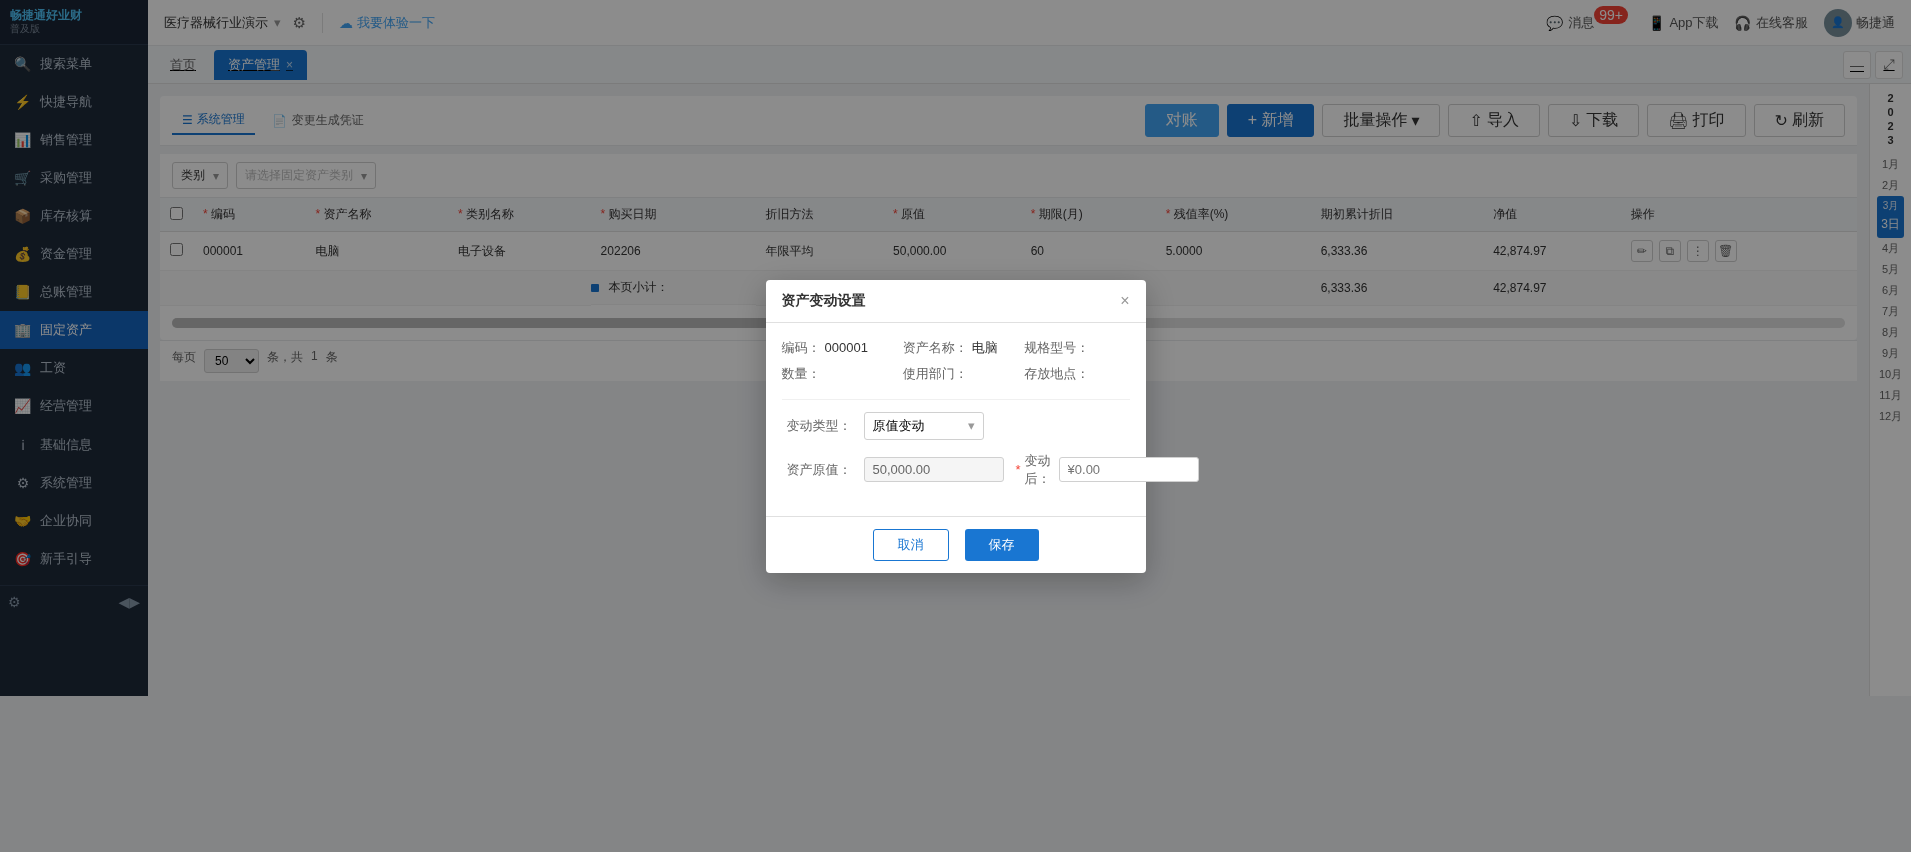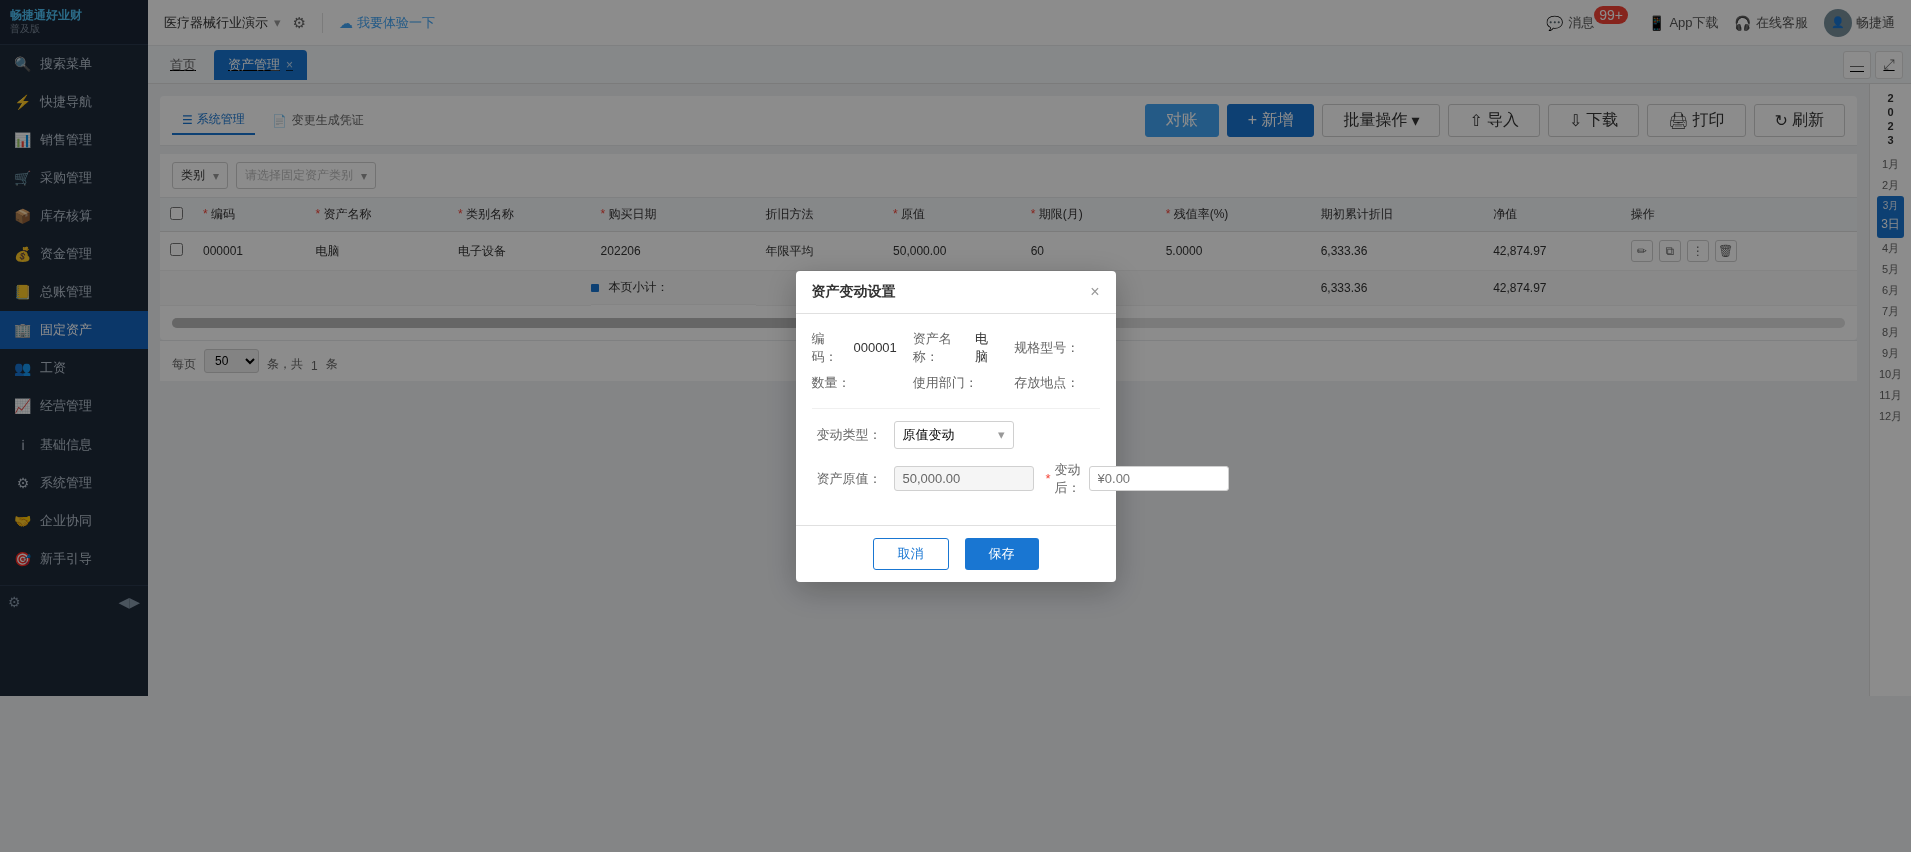--- a/index.html
+++ b/index.html
@@ -65,35 +65,35 @@
     table { width: 100%; border-collapse: collapse; font-size: 12px; }
     th { background: #f5f7fa; padding: 8px 10px; text-align: left; border-bottom: 1px solid #e0e0e0; font-weight: 500; color: #333; white-space: nowrap; }
     td { padding: 8px 10px; border-bottom: 1px solid #f0f0f0; color: #333; white-space: nowrap; }
     .required-star { color: #f44336; }
     .subtotal-row td { background: #f9f9f9; font-weight: 500; }
     .checkbox-col { width: 30px; text-align: center; }
     .action-col { display: flex; gap: 6px; }
     .action-btn { width: 22px; height: 22px; border: 1px solid #d0d0d0; border-radius: 3px; display: flex; align-items: center; justify-content: center; cursor: pointer; font-size: 12px; color: #666; }
     
     
-    .table-footer { background: #fff; padding: 8px 12px; display: flex; align-items: flex-end; gap: 8px; border-top: 1px solid #e8eaec; font-size: 12px; color: #666; }
+    .table-footer { background: #fff; padding: 8px 12px; display: flex; align-items: flex-start; gap: 8px; border-top: 1px solid #e8eaec; font-size: 12px; color: #666; }
     .page-select { padding: 3px 6px; border: 1px solid #d0d0d0; border-radius: 3px; font-size: 12px; }
     
     
     .right-sidebar { width: 42px; background: #fff; border-left: 1px solid #e0e0e0; display: flex; flex-direction: column; align-items: center; padding: 4px 0; font-size: 11px; color: #666; gap: 2px; overflow: hidden; }
     .cal-month { padding: 3px 2px; text-align: center; cursor: pointer; width: 100%; }
     .cal-month.current { background: #1976d2; color: #fff; border-radius: 3px; }
     .cal-today { background: #1976d2; color: #fff; border-radius: 50%; width: 22px; height: 22px; display: flex; align-items: center; justify-content: center; font-size: 12px; margin: 0 auto; }
     .cal-year { font-weight: bold; color: #333; font-size: 11px; }
     
     
     .overlay { position: fixed; top: 0; left: 0; width: 100%; height: 100%; background: rgba(0,0,0,0.45); z-index: 100; display: flex; align-items: center; justify-content: center; }
     
     
-    .dialog { background: #fff; border-radius: 4px; width: 320px; box-shadow: 0 8px 32px rgba(0,0,0,0.25); }
+    .dialog { background: #fff; border-radius: 4px; width: 380px; box-shadow: 0 8px 32px rgba(0,0,0,0.25); }
     .dialog-header { padding: 12px 16px; border-bottom: 1px solid #e0e0e0; display: flex; align-items: center; justify-content: space-between; }
     .dialog-title { font-size: 14px; font-weight: 600; color: #333; }
     .dialog-close { cursor: pointer; color: #999; font-size: 16px; }
     .dialog-body { padding: 16px; }
     .dialog-info-grid { display: grid; grid-template-columns: 1fr 1fr 1fr; gap: 8px 16px; margin-bottom: 16px; font-size: 13px; }
     .dialog-info-item { display: flex; align-items: center; gap: 4px; }
     .dialog-info-label { color: #666; }
     .dialog-info-value { color: #333; }
     .dialog-divider { height: 1px; background: #f0f0f0; margin: 12px 0; }
     .dialog-field-row { display: flex; align-items: center; gap: 12px; margin-bottom: 12px; font-size: 13px; }

